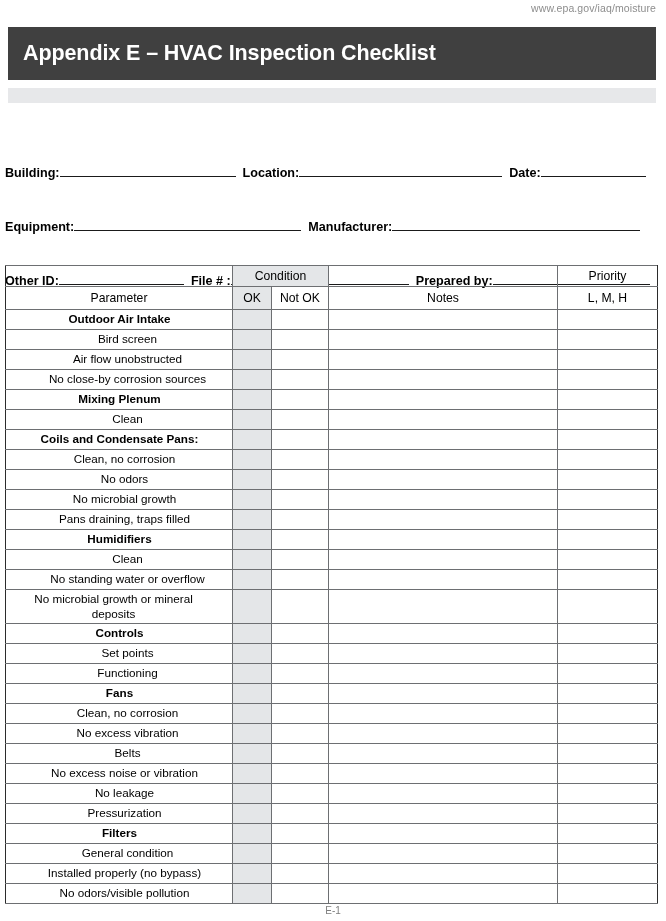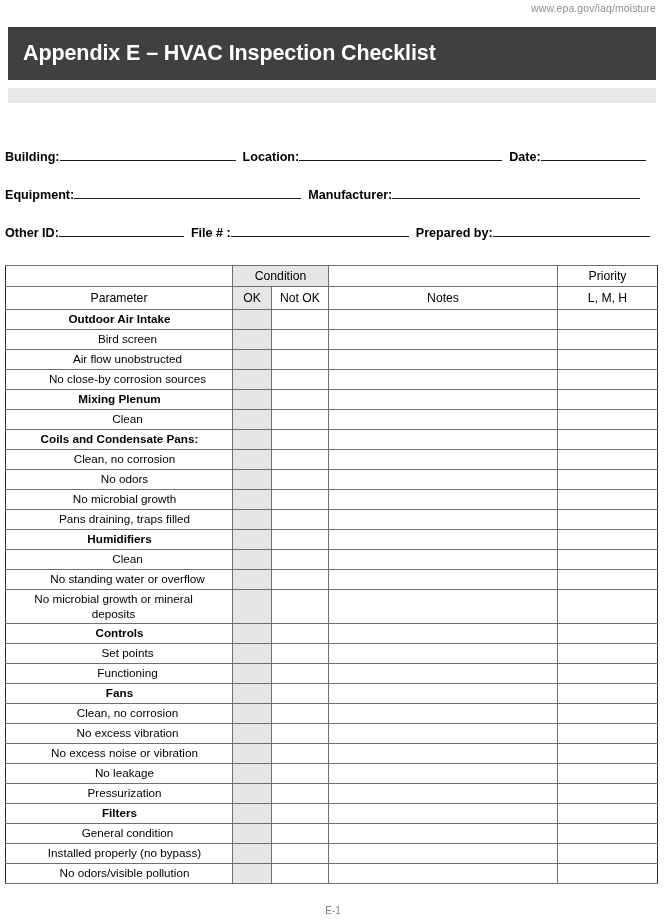--- a/index.html
+++ b/index.html
@@ -63,20 +63,21 @@
     left: 5px;
     top: 148px;
     width: 652px;
   }
   .form-row {
     position: relative;
     height: 38px;
     white-space: nowrap;
     font-size: 12.6px;
     font-weight: bold;
+    margin-top: 16px;
   }
   .form-row .lbl {
     display: inline-block;
     vertical-align: baseline;
     font-weight: bold;
     font-size: 12.6px;
   }
   .blank {
     display: inline-block;
     vertical-align: baseline;
@@ -380,20 +381,29 @@
           <td class="row-cell outer-l">
             <span class="param-txt ind1">No excess vibration</span>
           </td>
           <td class="row-cell shade"></td>
           <td class="row-cell "></td>
           <td class="row-cell "></td>
           <td class="row-cell outer-r"></td>
         </tr>
         <tr>
           <td class="row-cell outer-l">
+            <span class="param-txt ind1">Belts</span>
+          </td>
+          <td class="row-cell shade"></td>
+          <td class="row-cell "></td>
+          <td class="row-cell "></td>
+          <td class="row-cell outer-r"></td>
+        </tr>
+        <tr>
+          <td class="row-cell outer-l">
             <span class="param-txt ind2">No excess noise or vibration</span>
           </td>
           <td class="row-cell shade"></td>
           <td class="row-cell "></td>
           <td class="row-cell "></td>
           <td class="row-cell outer-r"></td>
         </tr>
         <tr>
           <td class="row-cell outer-l">
             <span class="param-txt ind2">No leakage</span>

